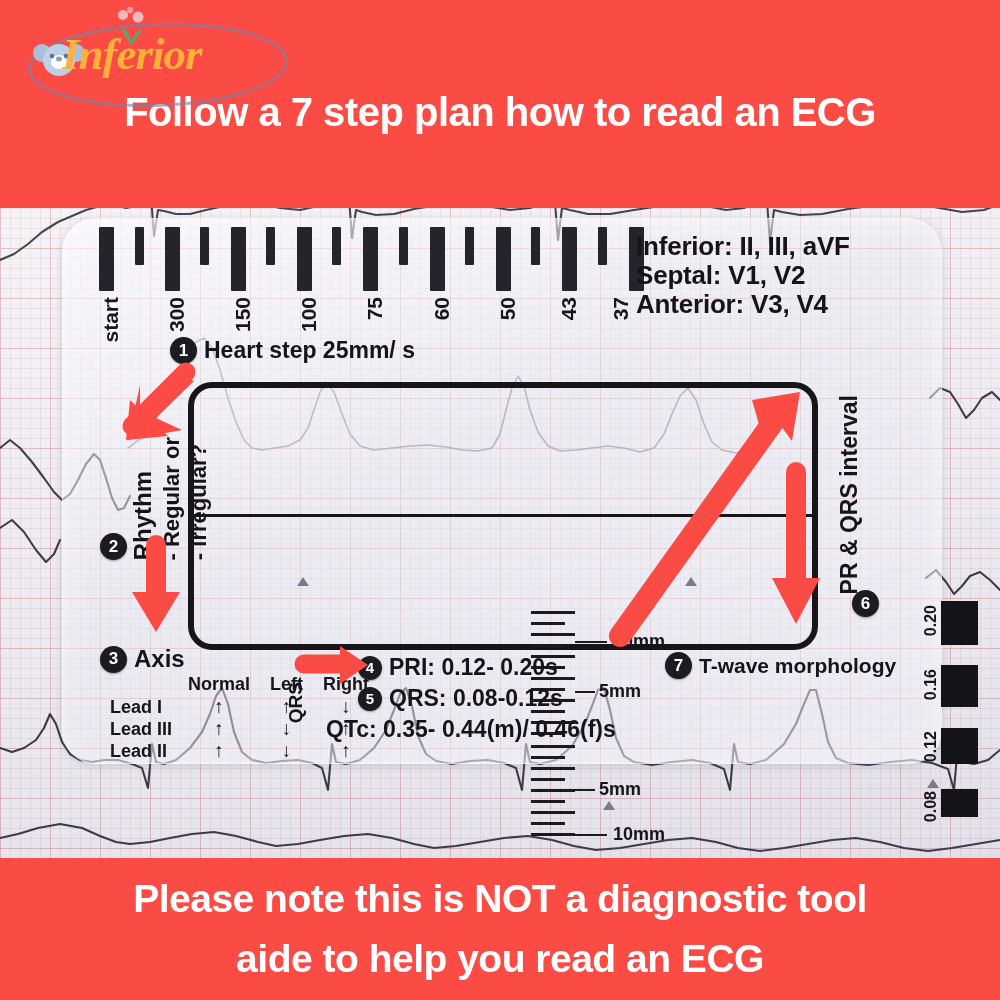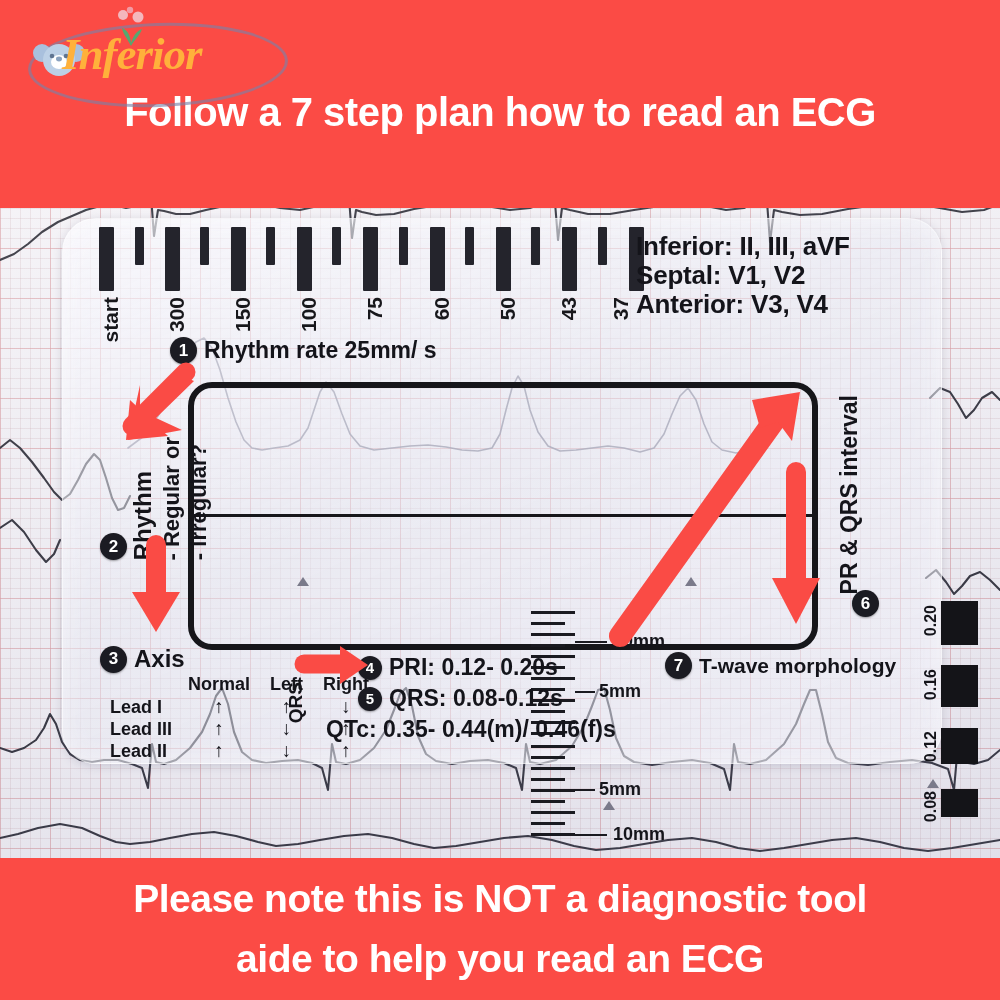--- a/index.html
+++ b/index.html
@@ -361,21 +361,21 @@
       <div class="pr-num" style="left:-3px; top:4px">0.20</div>
       <div class="pr-num" style="left:-3px; top:68px">0.16</div>
       <div class="pr-num" style="left:-3px; top:130px">0.12</div>
       <div class="pr-num" style="left:-3px; top:190px">0.08</div>
       <div class="mm-tri" style="left:2px; top:178px"></div>
     </div>
   </div>
 
   <div class="blk" id="step1">
     <span class="numcircle">1</span>
-    <span>Rhythm rate 25mm/ s</span>
+    <span>Heart step 25mm/ s</span>
   </div>
 
   <div class="blk" id="leads-box">
     <div>Inferior: II, III, aVF</div>
     <div>Septal: V1, V2</div>
     <div>Anterior: V3, V4</div>
   </div>
 
   <div class="blk" id="rhythm-group">
     <span class="numcircle">2</span>

